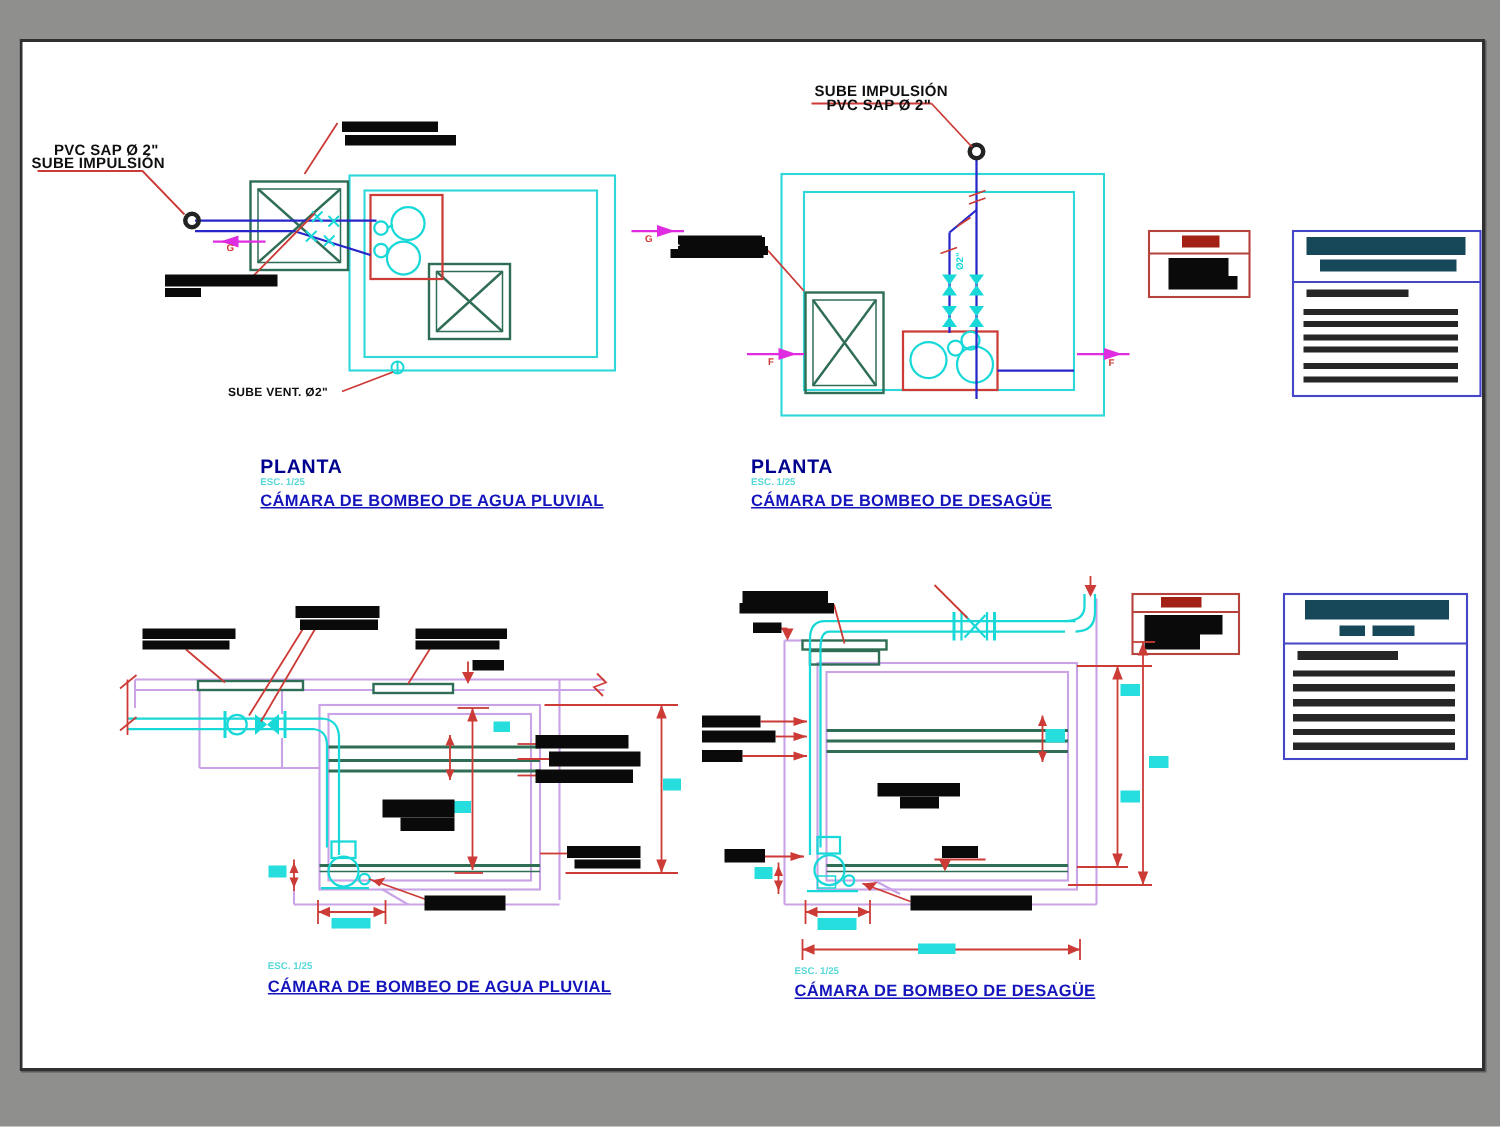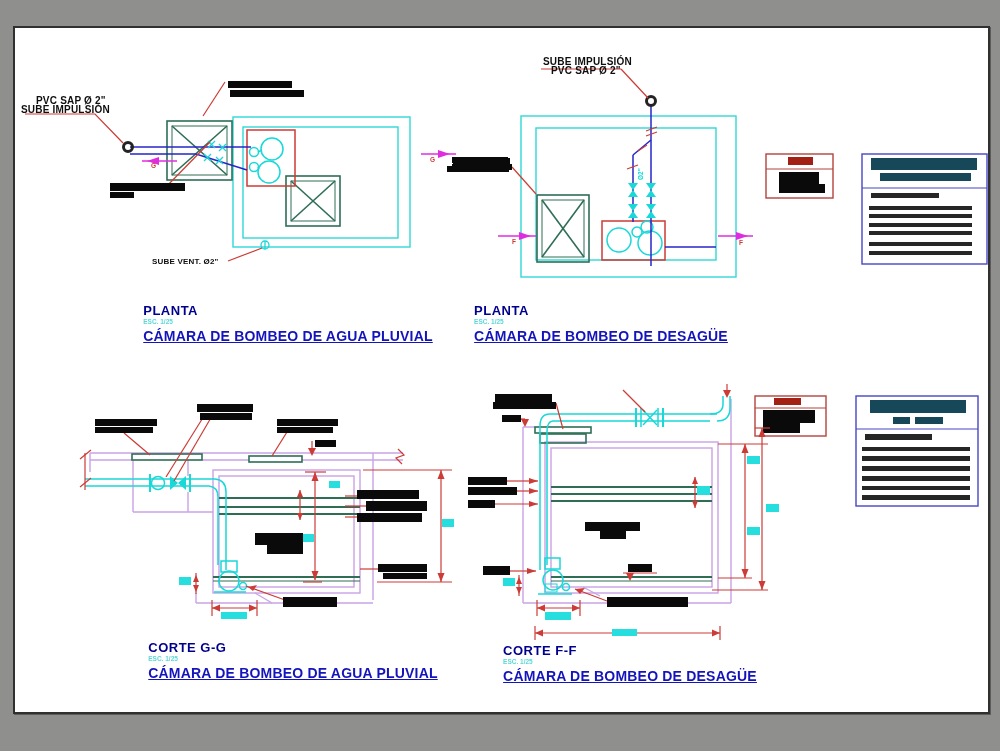--- a/index.html
+++ b/index.html
@@ -24,21 +24,21 @@
     position:absolute;font-weight:bold;color:#cc3b36;
     font-size:6.5px;line-height:1;white-space:nowrap;
   }
   .riser-dia{
     position:absolute;font-weight:bold;color:#19d8d8;font-size:6.5px;
     line-height:1;transform:rotate(-90deg);transform-origin:left top;white-space:nowrap;
   }
   .title-block{position:absolute;transform:translateX(-50%);white-space:nowrap;}
   .title-block .dtitle{font-weight:bold;color:#00008f;font-size:13px;line-height:1.05;letter-spacing:.5px;}
   .title-block .dscale{font-weight:bold;color:#5ad8d8;font-size:6.5px;line-height:1.2;}
-  .title-block .dsub{font-weight:bold;color:#1414bc;font-size:14px;line-height:1.15;text-decoration:underline;margin-top:3px;letter-spacing:.2px;}
+  .title-block .dsub{font-weight:bold;color:#1414bc;font-size:11px;line-height:1.15;text-decoration:underline;margin-top:3px;letter-spacing:.2px;}
 </style>
 </head>
 <body>
 
 <div class="page"></div>
 
 <svg class="linework" width="1000" height="751">
 
   <g fill="none" stroke-linecap="butt">
 
@@ -483,21 +483,19 @@
   <div class="dtitle">PLANTA</div>
   <div class="dscale">ESC. 1/25</div>
   <div class="dsub">CÁMARA DE BOMBEO DE AGUA PLUVIAL</div>
 </div>
 <div class="title-block" style="left:601px;top:304px">
   <div class="dtitle">PLANTA</div>
   <div class="dscale">ESC. 1/25</div>
   <div class="dsub">CÁMARA DE BOMBEO DE DESAGÜE</div>
 </div>
 <div class="title-block" style="left:293px;top:641px">
-  <div class="dtitle">CORTE G-G</div>
   <div class="dscale">ESC. 1/25</div>
   <div class="dsub">CÁMARA DE BOMBEO DE AGUA PLUVIAL</div>
 </div>
 <div class="title-block" style="left:630px;top:644px">
-  <div class="dtitle">CORTE F-F</div>
   <div class="dscale">ESC. 1/25</div>
   <div class="dsub">CÁMARA DE BOMBEO DE DESAGÜE</div>
 </div>
 
 </body></html>

